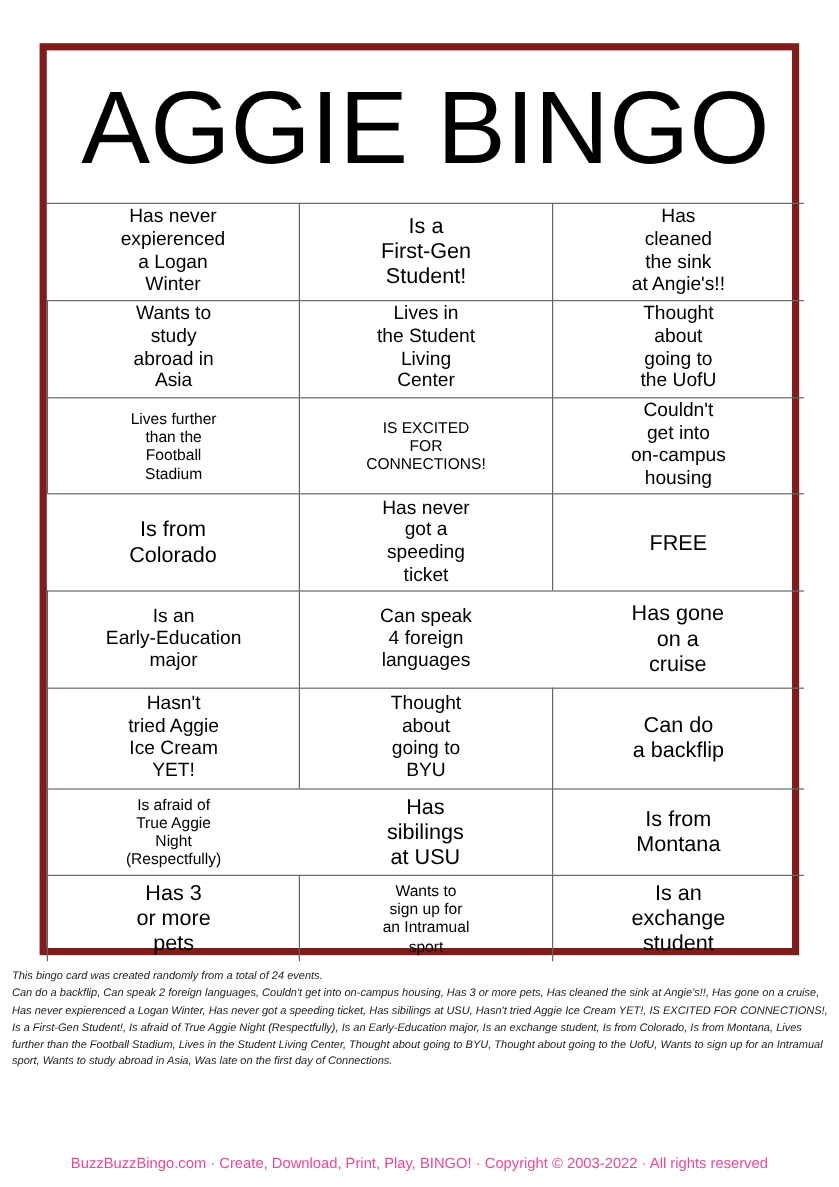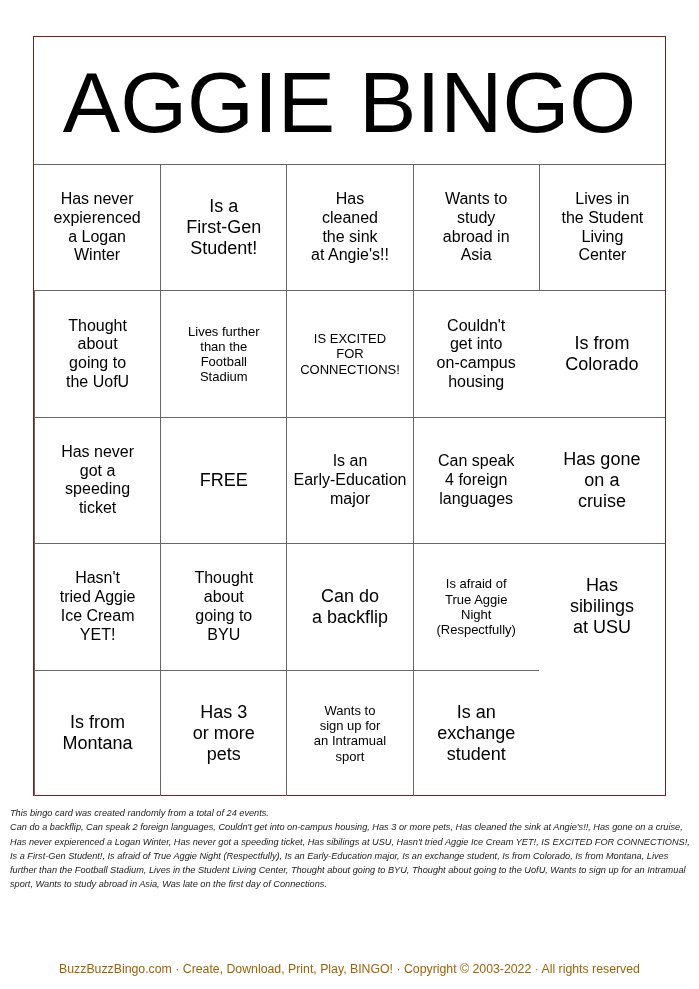--- a/index.html
+++ b/index.html
@@ -1,37 +1,37 @@
 <!DOCTYPE html>
 <html><head>
 <meta charset="utf-8">
 <style>
   html, body { margin: 0; padding: 0; background: #ffffff; }
   body { width: 699px; height: 989px; position: relative; overflow: hidden;
          font-family: "Liberation Sans", sans-serif; color: #000; }
   .card { position: absolute; left: 33px; top: 36px; width: 633px; height: 760px;
-          border: 1px solid #7f1d1d; box-sizing: border-box; }
+          border: 6px solid #7f1d1d; box-sizing: border-box; }
   .title { position: absolute; left: 0; top: 0; width: 631px; height: 127px;
            display: flex; align-items: center; justify-content: center;
            font-size: 86px; letter-spacing: 0px; line-height: 1; padding-top: 2px; box-sizing: border-box; }
   .grid { position: absolute; left: 0; top: 127px; width: 631px; height: 632px;
-          display: grid; grid-template-columns: repeat(5, 1fr); grid-template-rows: repeat(5, 1fr); }
+          display: grid; grid-template-columns: repeat(3, 1fr); grid-template-rows: repeat(5, 1fr); }
   .cell { border-top: 1px solid #666; border-left: 1px solid #666;
           display: flex; align-items: center; justify-content: center; text-align: center;
           padding: 4px; box-sizing: border-box; line-height: 1.17; overflow: hidden; }
   .cell.c0 { border-left: none; }
   .cell span { display: block; white-space: pre-line; }
   .fs-xl { font-size: 18px; }
   .fs-l { font-size: 16px; }
   .fs-s { font-size: 13px; }
   .footer-info { position: absolute; left: 10px; top: 806px; width: 680px;
                  font-size: 9.2px; line-height: 14.3px; color: #222; }
   .footer-info p { margin: 0; font-style: italic; }
   .copyright { position: absolute; left: 0; top: 962px; width: 699px; text-align: center;
-               font-size: 12.3px; color: #a16207; }
+               font-size: 12.3px; color: #ec4899; }
 </style>
 </head>
 <body>
 
 <div class="card">
   <div class="title">AGGIE BINGO</div>
   <div class="grid" id="grid">
       <div class="cell c0 fs-l">
         <span>Has never
 expierenced

